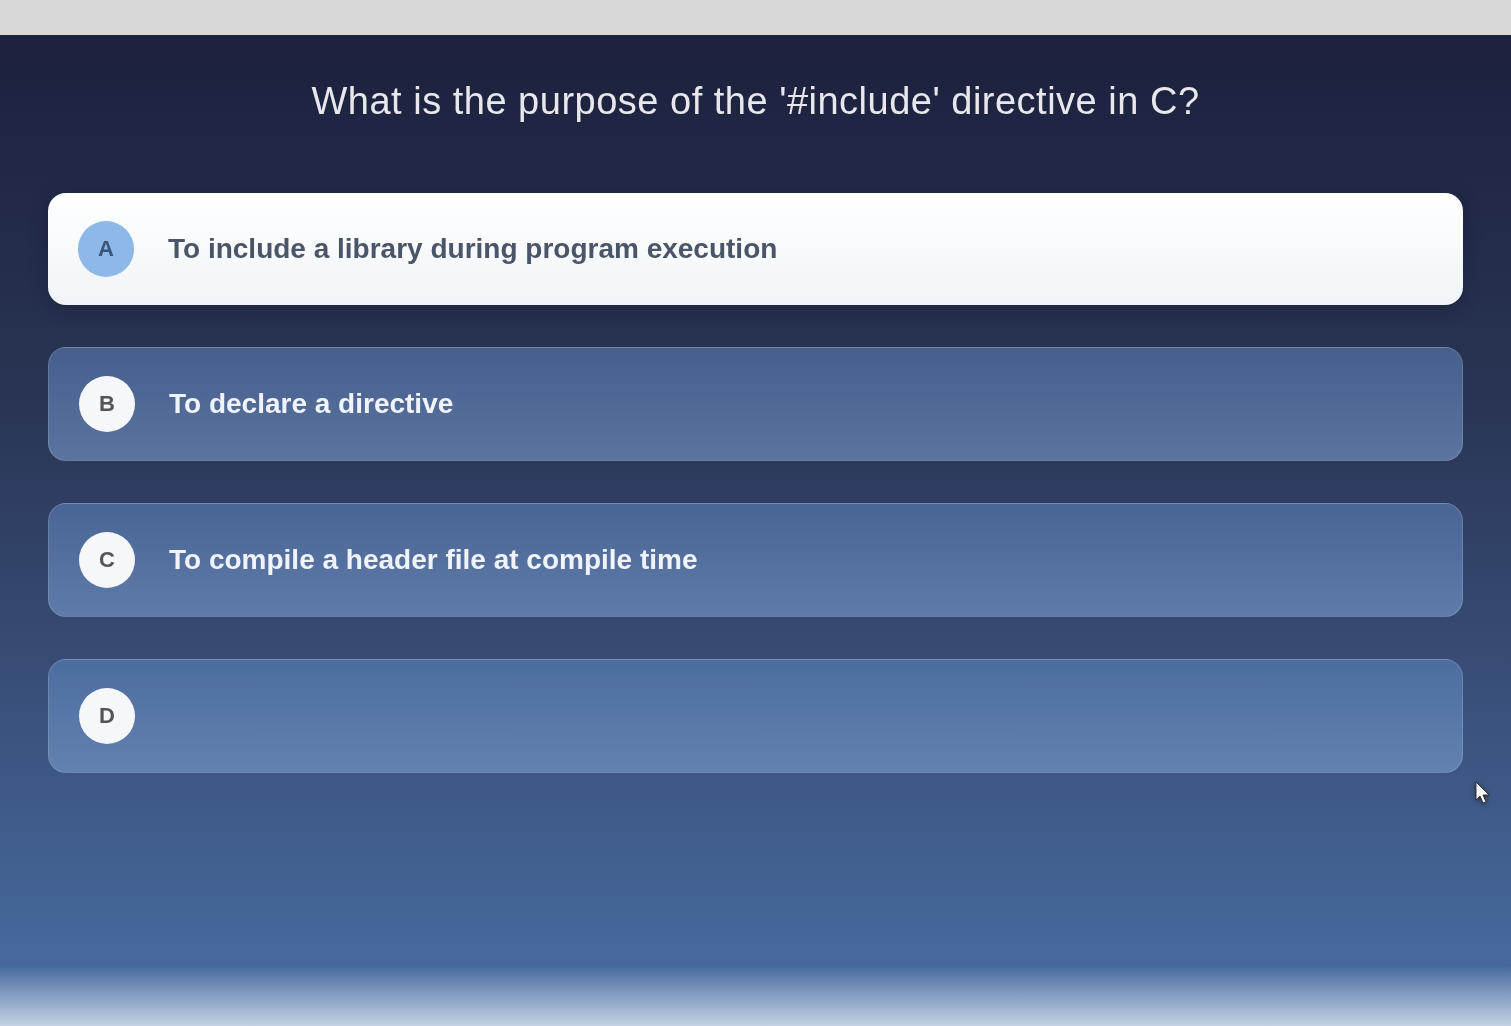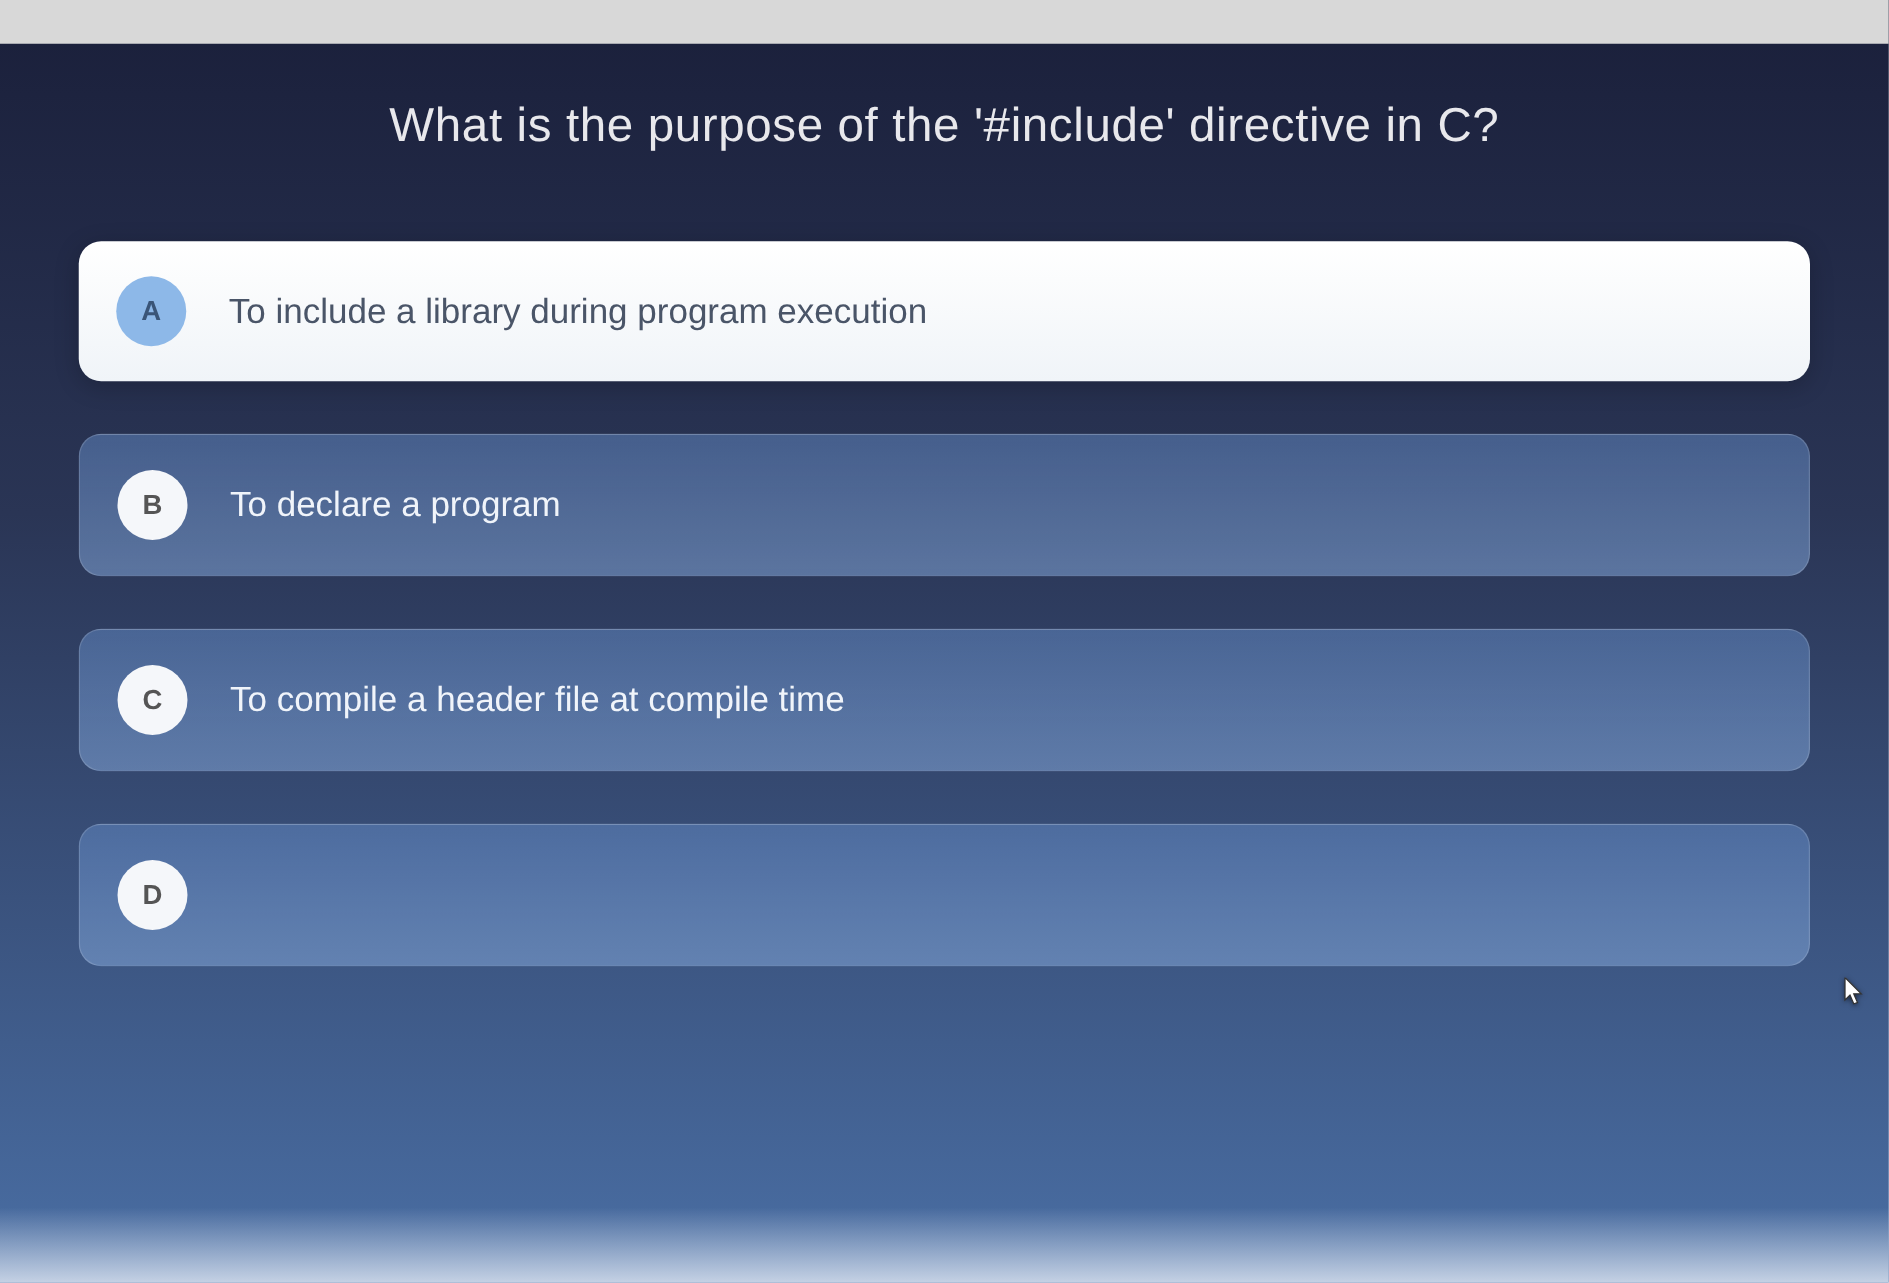--- a/index.html
+++ b/index.html
@@ -14,21 +14,21 @@
     font-family: -apple-system, BlinkMacSystemFont, 'Segoe UI', Arial, sans-serif;
     overflow: hidden;
     position: relative;
   }
   .top-bar {
     height: 35px;
     background: #d8d8d8;
     width: 100%;
   }
   .quiz-container {
-    padding: 30px 63px;
+    padding: 30px 48px;
   }
   .question-text {
     color: #e8e8ec;
     font-size: 38px;
     font-weight: 400;
     text-align: center;
     margin-bottom: 70px;
     margin-top: 15px;
     letter-spacing: 0.5px;
   }
@@ -68,21 +68,21 @@
   .option.selected .option-badge {
     background: #8db8e8;
     color: #3a5578;
   }
   .option.unselected .option-badge {
     background: #f5f7fa;
     color: #555;
   }
   .option-text {
     font-size: 28px;
-    font-weight: 400;
+    font-weight: 700;
   }
   .option.selected .option-text {
     color: #4a5568;
   }
   .option.unselected .option-text {
     color: #f0f4fa;
   }
   .footer-area {
     position: absolute;
     bottom: 0;
@@ -115,21 +115,21 @@
 
   <div class="options-list">
 
     <div class="option selected">
       <div class="option-badge">A</div>
       <div class="option-text">To include a library during program execution</div>
     </div>
 
     <div class="option unselected">
       <div class="option-badge">B</div>
-      <div class="option-text">To declare a program</div>
+      <div class="option-text">To declare a directive</div>
     </div>
 
     <div class="option unselected">
       <div class="option-badge">C</div>
       <div class="option-text">To compile a header file at compile time</div>
     </div>
 
     <div class="option unselected">
       <div class="option-badge">D</div>
     </div>

